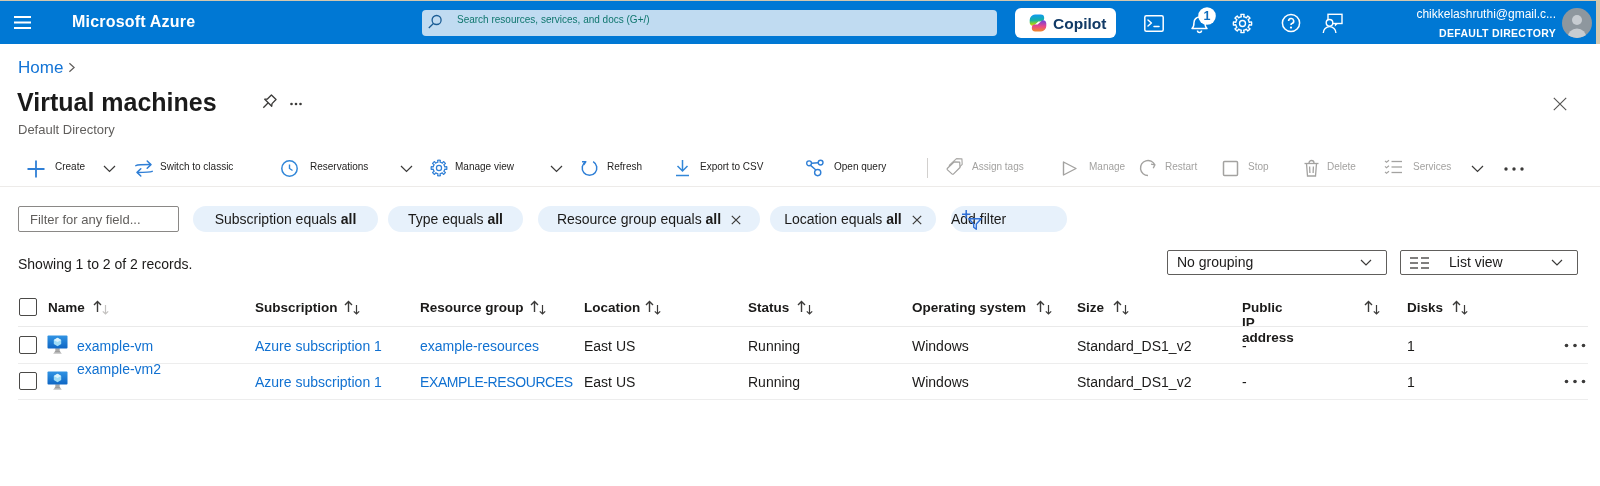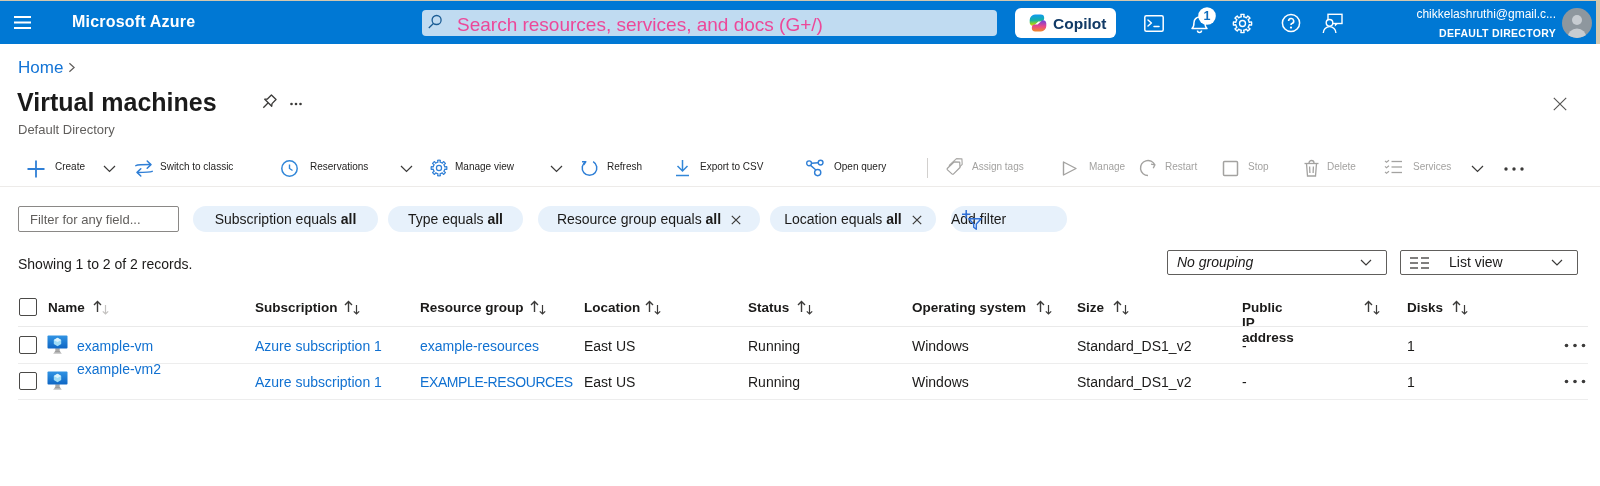--- a/index.html
+++ b/index.html
@@ -5,21 +5,21 @@
 * { margin:0; padding:0; box-sizing:border-box; }
 html,body { width:1600px; height:486px; background:#fff; font-family:"Liberation Sans", sans-serif; overflow:hidden; }
 .abs { position:absolute; }
 #page { position:relative; width:1288px; height:486px; }
 
 #tanstrip { left:0; top:0; width:1600px; height:1px; background:#d3c7ae; }
 #topbar { left:0; top:1px; width:1600px; height:43px; background:#0078d4; }
 #tanright { left:1596px; top:0; width:4px; height:44px; background:#d3c7ae; }
 #mslogo { left:72px; top:13px; color:#fff; font-size:16px; font-weight:700; letter-spacing:0.2px; }
 #searchbox { left:422px; top:10px; width:575px; height:26px; background:#c0dbf1; border-radius:4px; }
-#searchtxt { left:457px; top:14px; font-size:19px; color:#ec4899; }
+#searchtxt { left:457px; top:14px; font-size:10px; color:#0f766e; }
 #copilotbtn { left:1015px; top:8px; width:101px; height:30px; background:#fff; border-radius:6px; }
 #copilottxt { left:1053px; top:15px; font-size:15.5px; font-weight:700; color:#113a66; }
 #email1 { left:1356px; top:7px; width:200px; text-align:right; color:#fff; font-size:12px; }
 #email2 { left:1356px; top:27px; width:200px; text-align:right; color:#fff; font-size:10.5px; font-weight:700; letter-spacing:0.3px; }
 
 #home { left:18px; top:58px; font-size:17px; color:#1374d6; }
 #title { left:17px; top:88px; font-size:25px; font-weight:700; color:#1a1a1a; }
 #subtitle { left:18px; top:122px; font-size:13px; color:#605e5c; }
 
 .tbtxt { top:161px; font-size:10px; color:#252423; position:absolute; }
@@ -281,21 +281,21 @@
       </svg></div>
   <div class="pill" style="left:951px;width:116px;text-align:left;">
     <svg style="left:10px;top:3px;position:absolute" width="22" height="22" viewBox="0 0 22 22">
       <path d="M5.2 1 V9.4 M1 5.2 H9.4" stroke="#2f6fd6" stroke-width="1.5"></path>
       <path d="M7.8 9.8 L20.2 9.8 L15.3 15 L15.3 20.3 L12.7 18.2 L12.7 15 Z" fill="none" stroke="#2f6fd6" stroke-width="1.4" stroke-linejoin="round"></path>
     </svg>
     <span style="">Add filter</span>
   </div>
 
   <div class="abs" id="records">Showing 1 to 2 of 2 records.</div>
-  <div class="ddl" style="left:1167px;width:220px;padding-left:9px;font-style:italic;">No grouping
+  <div class="ddl" style="left:1167px;width:220px;padding-left:9px;">No grouping
     <svg style="right:14px;top:8px;position:absolute" width="12" height="8" viewBox="0 0 12 8">
         <path d="M1 1 l5 5 5-5" fill="none" stroke="#3b3a39" stroke-width="1.2"></path>
       </svg>
   </div>
   <div class="ddl" style="left:1400px;width:178px;padding-left:48px;">List view
     <svg style="left:9px;top:6px;position:absolute" width="19" height="13" viewBox="0 0 19 13">
       <g stroke="#3b3a39" stroke-width="1.3">
         <line x1="0" y1="1" x2="8" y2="1"></line>
           <line x1="0" y1="6" x2="8" y2="6"></line>
           <line x1="0" y1="11" x2="8" y2="11"></line>

